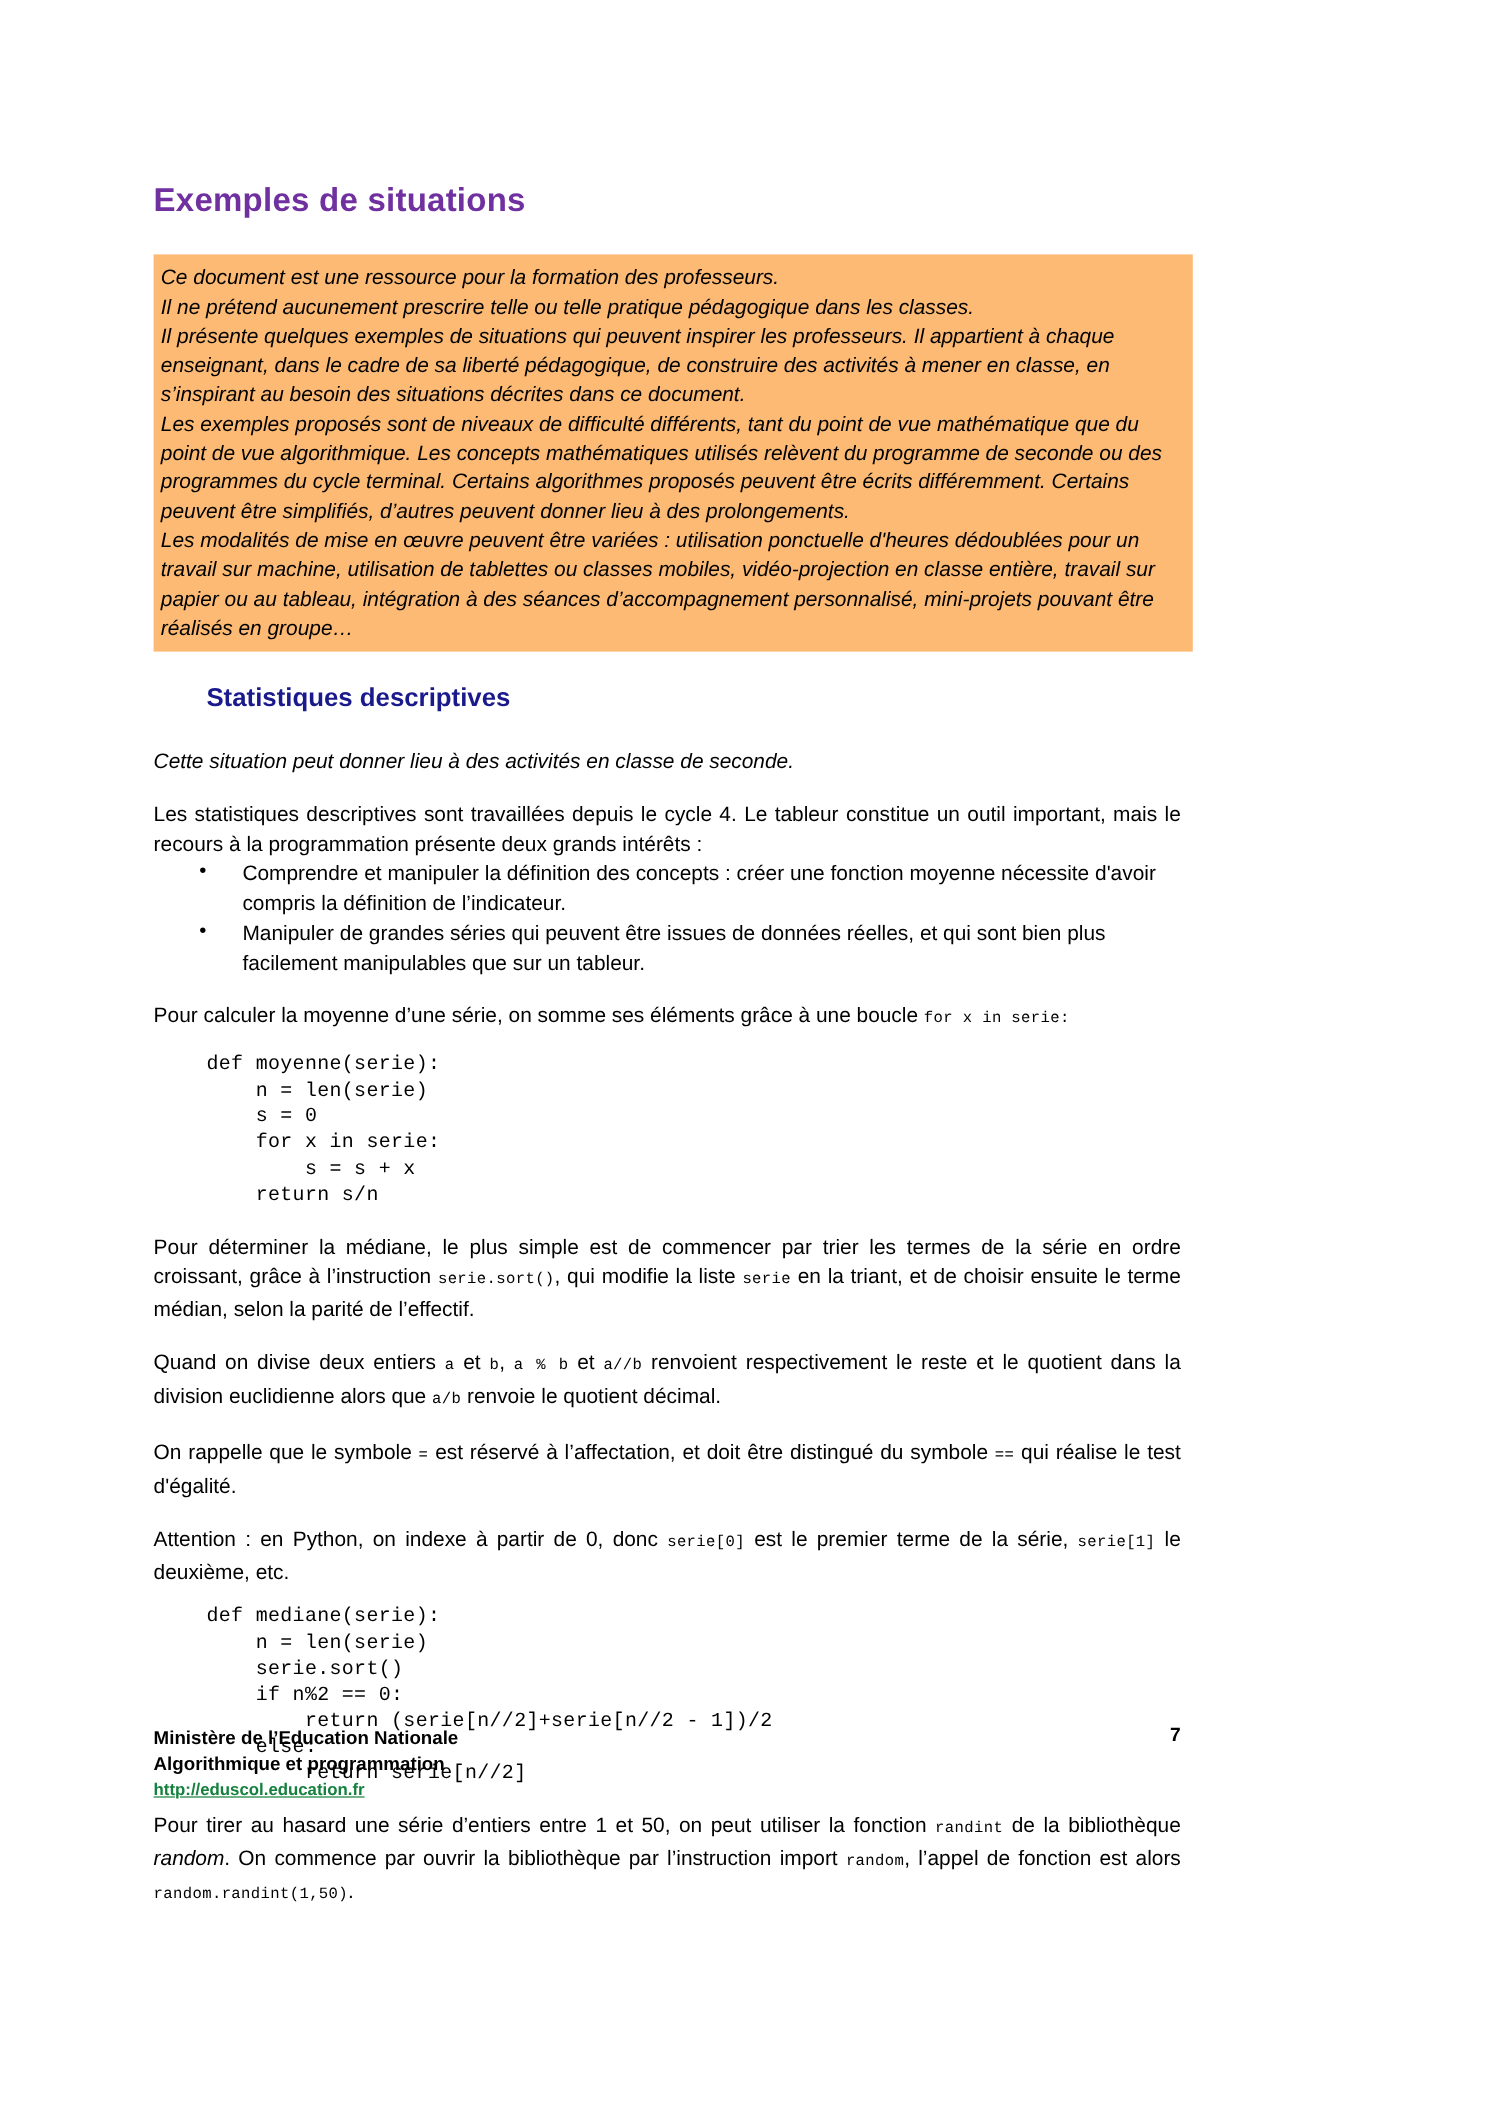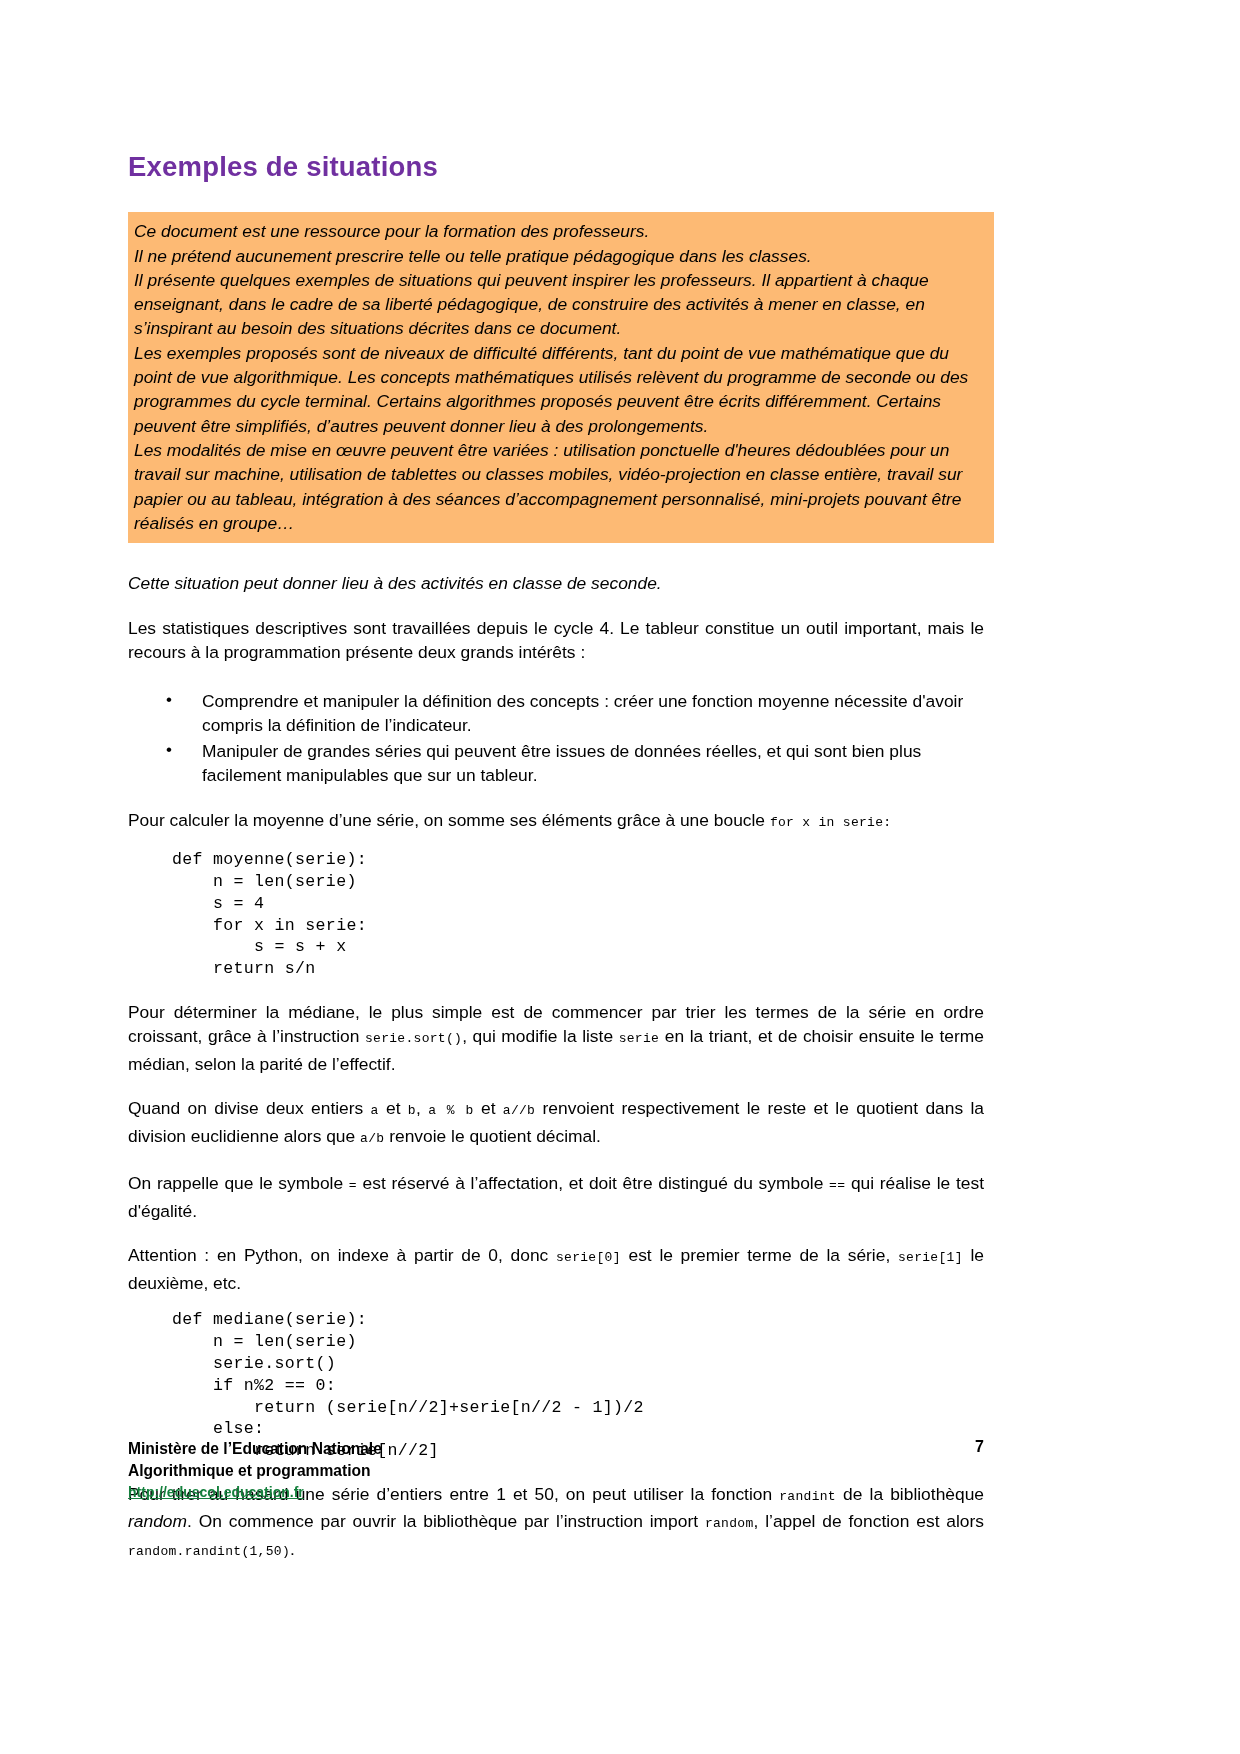--- a/index.html
+++ b/index.html
@@ -62,21 +62,21 @@
     margin: 20px 16px 0 0;
     text-align: justify;
     width: 856px;
   }
   p.body.italic {
     font-style: italic;
     text-align: left;
   }
   p.body.first-after-head { margin-top: 28px; }
   ul.bullets {
-    margin: 24px 0 0 0;
+    margin: 0 0 0 0;
     padding-left: 74px;
     width: 790px;
     list-style: none;
   }
   ul.bullets li {
     font-size: 17.4px;
     line-height: 24.5px;
     position: relative;
     margin-bottom: 1px;
     padding-left: 0;
@@ -139,35 +139,36 @@
   <h1 class="doc-title">Exemples de situations</h1>
 
   <div class="intro-box">
     <p class="intro-line">Ce document est une ressource pour la formation des professeurs.</p>
     <p class="intro-line">Il ne prétend aucunement prescrire telle ou telle pratique pédagogique dans les classes.</p>
     <p class="intro-line">Il présente quelques exemples de situations qui peuvent inspirer les professeurs. Il appartient à chaque enseignant, dans le cadre de sa liberté pédagogique, de construire des activités à mener en classe, en s’inspirant au besoin des situations décrites dans ce document.</p>
     <p class="intro-line">Les exemples proposés sont de niveaux de difficulté différents, tant du point de vue mathématique que du point de vue algorithmique. Les concepts mathématiques utilisés relèvent du programme de seconde ou des programmes du cycle terminal. Certains algorithmes proposés peuvent être écrits différemment. Certains peuvent être simplifiés, d’autres peuvent donner lieu à des prolongements.</p>
     <p class="intro-line">Les modalités de mise en œuvre peuvent être variées : utilisation ponctuelle d'heures dédoublées pour un travail sur machine, utilisation de tablettes ou classes mobiles, vidéo-projection en classe entière, travail sur papier ou au tableau, intégration à des séances d’accompagnement personnalisé, mini-projets pouvant être réalisés en groupe…</p>
   </div>
 
+  <h2 class="section-heading">Statistiques descriptives</h2>
 
   <p class="body italic first-after-head">Cette situation peut donner lieu à des activités en classe de seconde.</p>
 
   <p class="body">Les statistiques descriptives sont travaillées depuis le cycle 4. Le tableur constitue un outil important, mais le recours à la programmation présente deux grands intérêts :</p>
 
   <ul class="bullets">
     <li>Comprendre et manipuler la définition des concepts : créer une fonction moyenne nécessite d'avoir compris la définition de l’indicateur.</li>
     <li>Manipuler de grandes séries qui peuvent être issues de données réelles, et qui sont bien plus facilement manipulables que sur un tableur.</li>
   </ul>
 
   <p class="body"><span>Pour calculer la moyenne d’une série, on somme ses éléments grâce à une boucle </span><code class="mono">for x in serie</code><code class="mono">:</code></p>
 
   <pre class="code-block">def moyenne(serie):
     n = len(serie)
-    s = 4
+    s = 0
     for x in serie:
         s = s + x
     return s/n</pre>
 
   <p class="body"><span>Pour déterminer la médiane, le plus simple est de commencer par trier les termes de la série en ordre croissant, grâce à l’instruction </span><code class="mono">serie.sort()</code><span>, qui modifie la liste </span><code class="mono">serie</code><span> en la triant, et de choisir ensuite le terme médian, selon la parité de l’effectif.</span></p>
 
   <p class="body"><span>Quand on divise deux entiers </span><code class="mono">a</code><span> et </span><code class="mono">b</code><span>, </span><code class="mono">a % b</code><span> et </span><code class="mono">a//b</code><span> renvoient respectivement le reste et le quotient dans la division euclidienne alors que </span><code class="mono">a/b</code><span> renvoie le quotient décimal.</span></p>
 
   <p class="body"><span>On rappelle que le symbole </span><code class="mono">=</code><span> est réservé à l’affectation, et doit être distingué du symbole </span><code class="mono">==</code><span> qui réalise le test d'égalité.</span></p>
 

